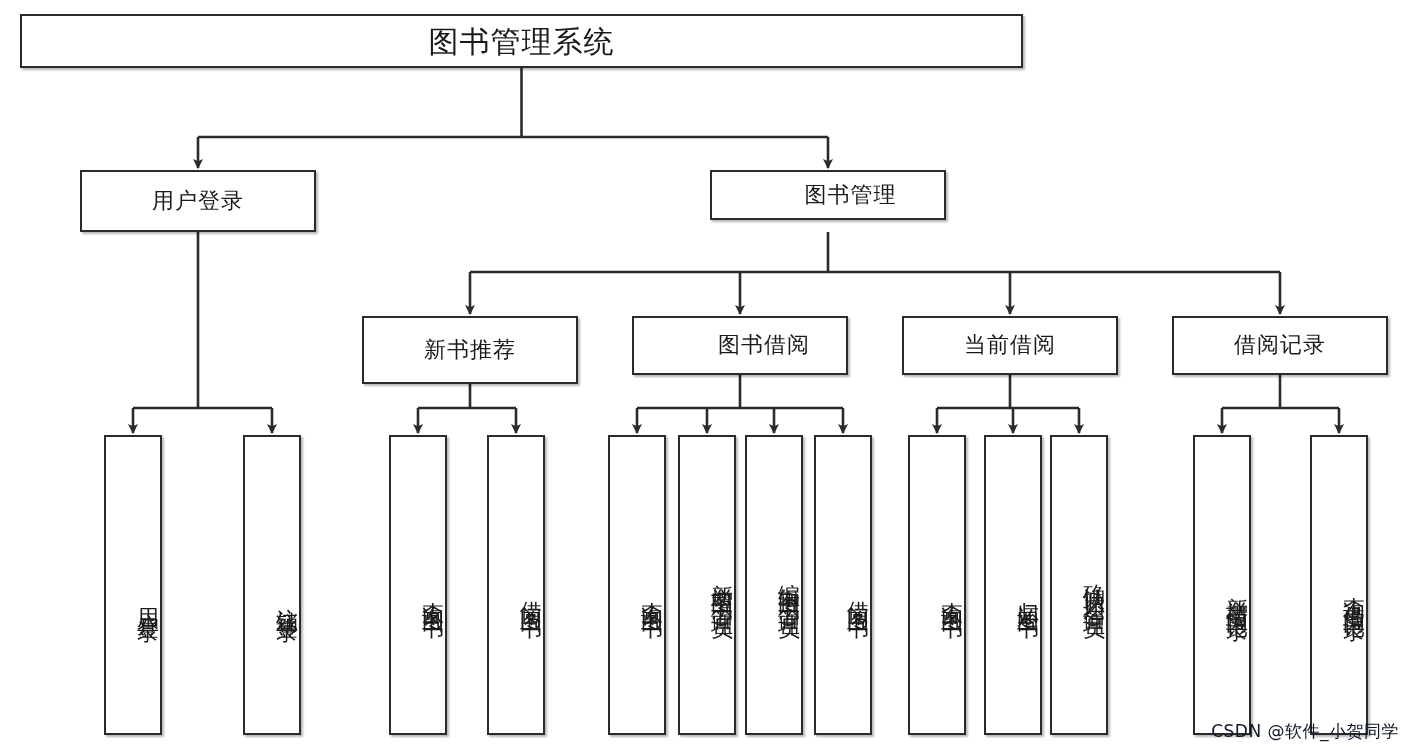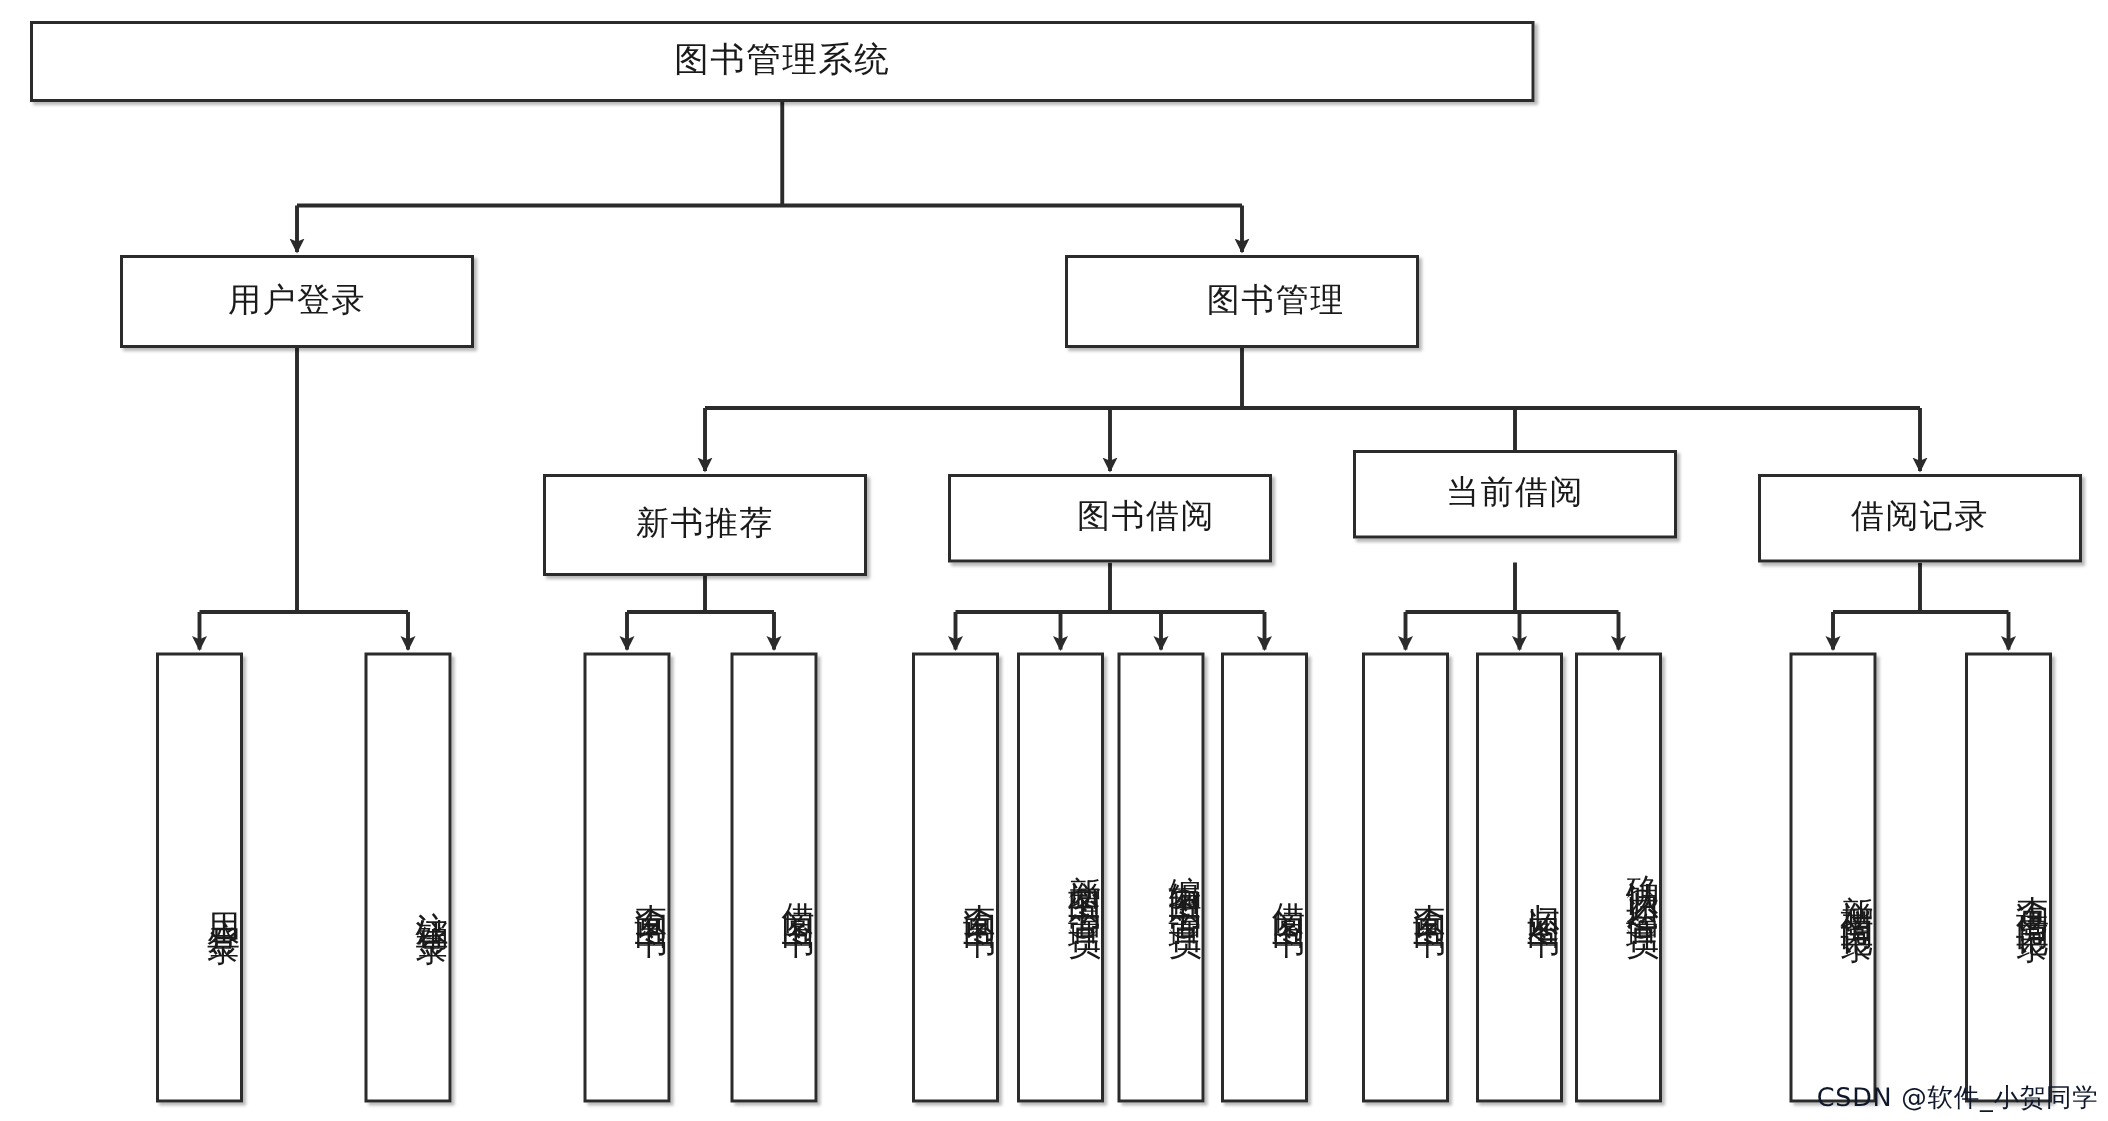--- a/index.html
+++ b/index.html
@@ -33,21 +33,21 @@
     justify-content: center;
     color: #1a1a1a;
     z-index: 2;
   }
   .node.horizontal {
     font-size: 22px;
     letter-spacing: 1px;
     line-height: 1.1;
   }
   .node.root {
-    font-size: 23px;
+    font-size: 30px;
   }
   .node.vertical {
     writing-mode: vertical-rl;
     text-orientation: upright;
     font-size: 22px;
     letter-spacing: 5px;
     line-height: 1.12;
     align-items: flex-start;
     justify-content: center;
     padding-top: 8px;
@@ -119,30 +119,30 @@
       </g>
   </svg>
 
   <div id="node-layer">
       <div class="node root horizontal" style="left: 20px; top: 14px; width: 1003px; height: 54px;">
         <span class="htext">图书管理系统</span>
       </div>
       <div class="node horizontal" style="left: 80px; top: 170px; width: 236px; height: 62px;">
         <span class="htext">用户登录</span>
       </div>
-      <div class="node horizontal" style="left: 710px; top: 170px; width: 236px; height: 62px; padding-left: 45px;">
+      <div class="node horizontal" style="left: 710px; top: 170px; width: 236px; height: 50px; padding-left: 45px;">
         <span class="htext">图书管理</span>
       </div>
       <div class="node horizontal" style="left: 362px; top: 316px; width: 216px; height: 68px; justify-content: center;">
         <span class="htext">新书推荐</span>
       </div>
       <div class="node horizontal" style="left: 632px; top: 316px; width: 216px; height: 59px; padding-left: 48px;">
         <span class="htext">图书借阅</span>
       </div>
-      <div class="node horizontal" style="left: 902px; top: 300px; width: 216px; height: 59px;">
+      <div class="node horizontal" style="left: 902px; top: 316px; width: 216px; height: 59px;">
         <span class="htext">当前借阅</span>
       </div>
       <div class="node horizontal" style="left: 1172px; top: 316px; width: 216px; height: 59px; justify-content: center;">
         <span class="htext">借阅记录</span>
       </div>
       <div class="node vertical pad-top-big" style="left: 104px; top: 435px; width: 58px; height: 300px;">
         <span class="vtext">用户登录</span>
       </div>
       <div class="node vertical pad-top-big" style="left: 243px; top: 435px; width: 58px; height: 300px;">
         <span class="vtext">注销登录</span>

